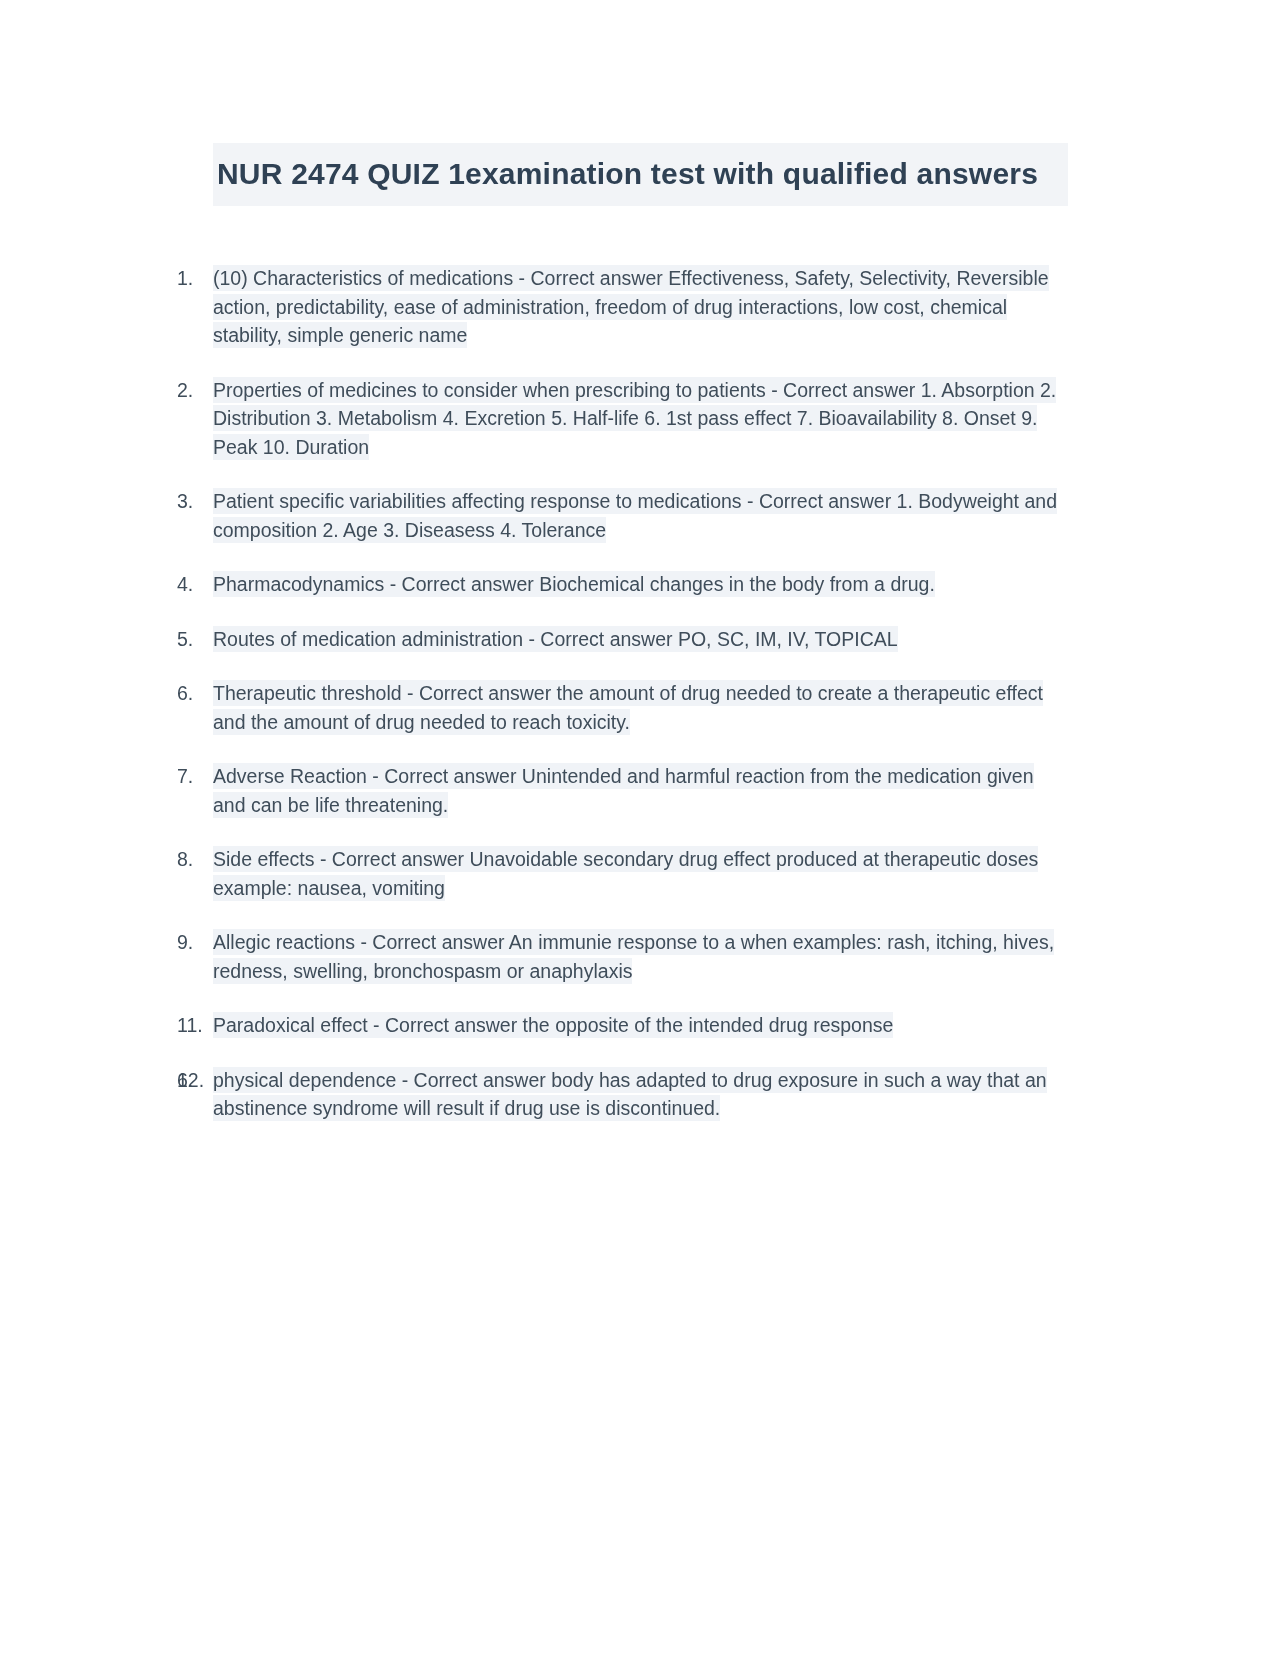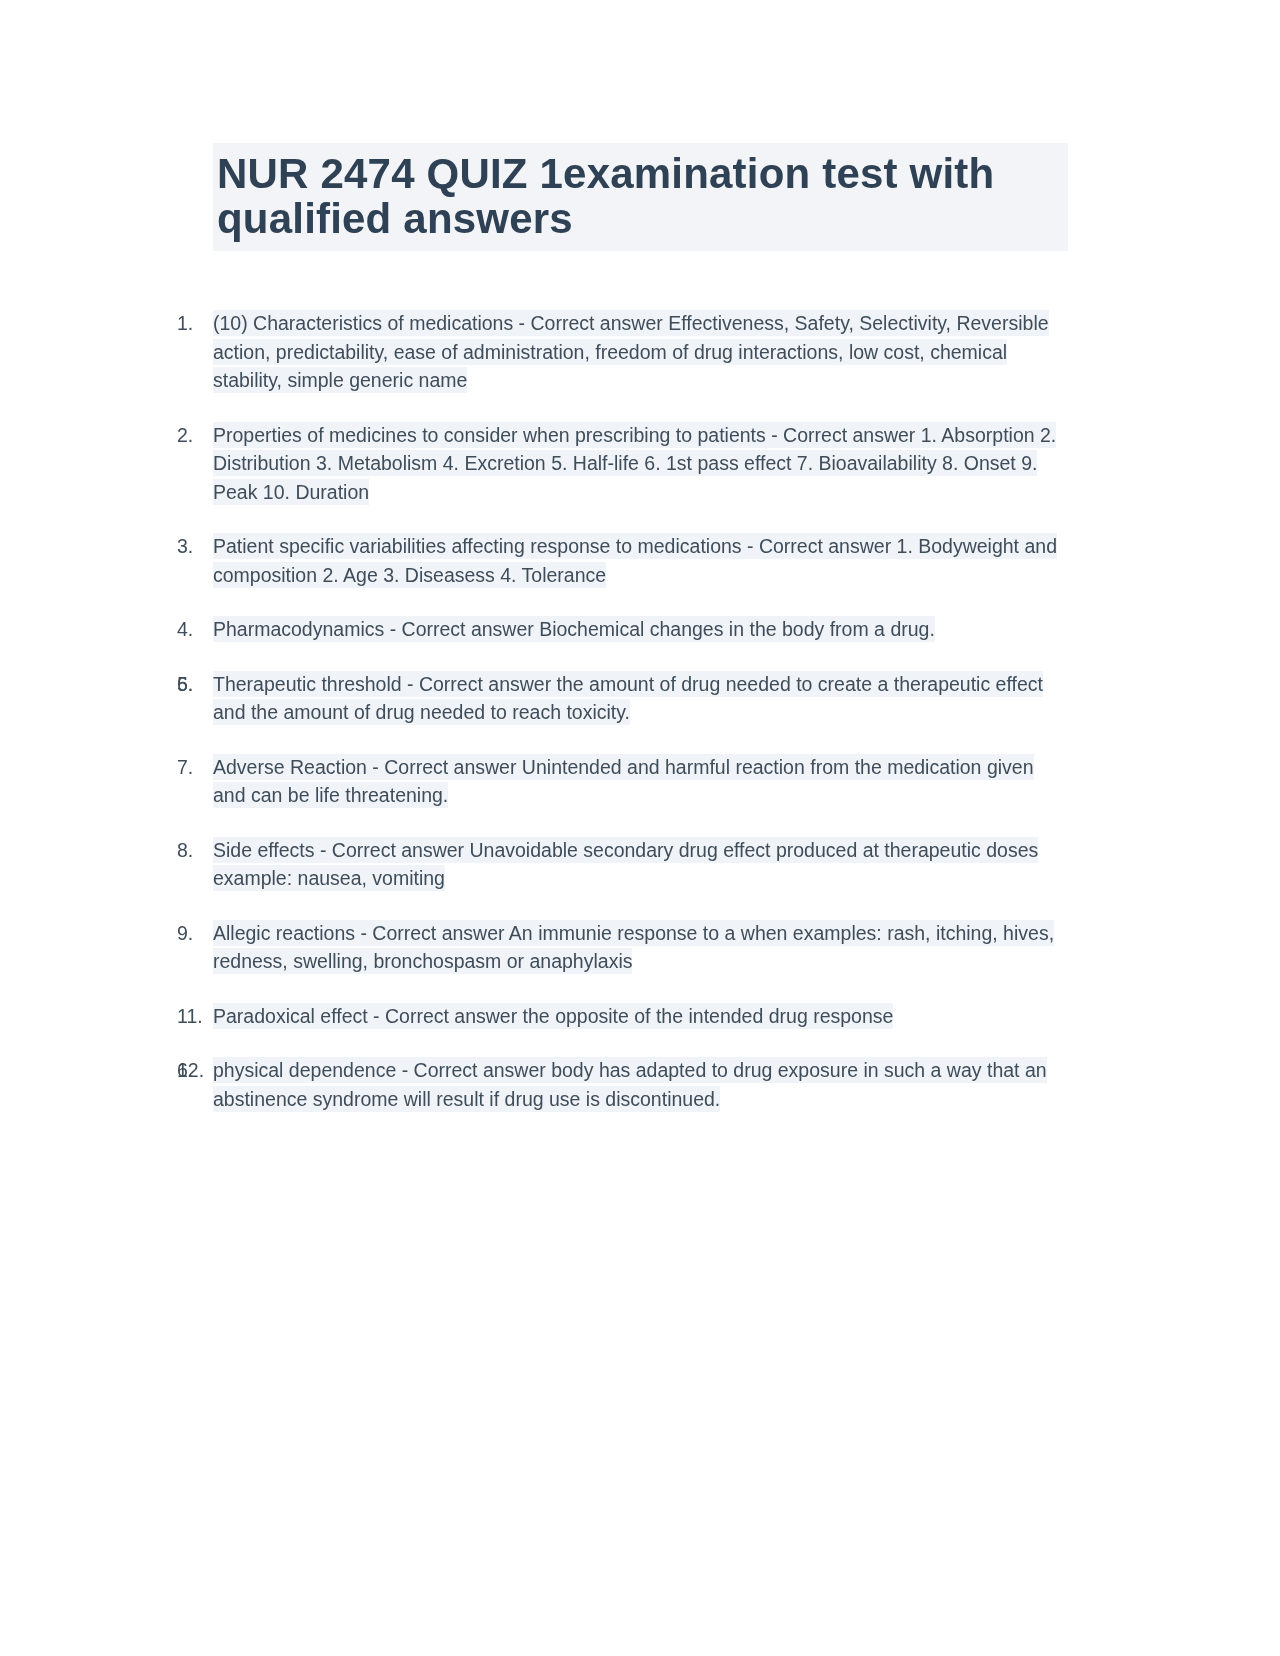--- a/index.html
+++ b/index.html
@@ -21,21 +21,21 @@
     top: 0;
     width: 855px;
   }
   .title-block {
     margin-top: 143px;
     background: #f2f4f7;
     padding: 8px 6px 10px 4px;
     box-sizing: border-box;
   }
   .title-text {
-    font-size: 42px;
+    font-size: 30px;
     line-height: 45px;
     font-weight: bold;
     color: #2f4154;
     letter-spacing: 0.2px;
   }
   ol.qa-list {
     list-style: none;
     margin: 58px 0 0 0;
     padding: 0;
   }
@@ -88,20 +88,21 @@
     <span class="txt"><span class="hl">Patient specific variabilities affecting response to medications - Correct answer 1. Bodyweight and composition 2. Age 3. Diseasess 4. Tolerance</span></span>
   </li>
 
   <li class="qa-item">
     <span class="num">4.</span>
     <span class="txt"><span class="hl">Pharmacodynamics - Correct answer Biochemical changes in the body from a drug.</span></span>
   </li>
 
   <li class="qa-item">
     <span class="num">5.</span>
+    <span class="txt"><span class="hl">Routes of medication administration - Correct answer PO, SC, IM, IV, TOPICAL</span></span>
   </li>
 
   <li class="qa-item">
     <span class="num">6.</span>
     <span class="txt"><span class="hl">Therapeutic threshold - Correct answer the amount of drug needed to create a therapeutic effect and the amount of drug needed to reach toxicity.</span></span>
   </li>
 
   <li class="qa-item">
     <span class="num">7.</span>
     <span class="txt"><span class="hl">Adverse Reaction - Correct answer Unintended and harmful reaction from the medication given and can be life threatening.</span></span>

